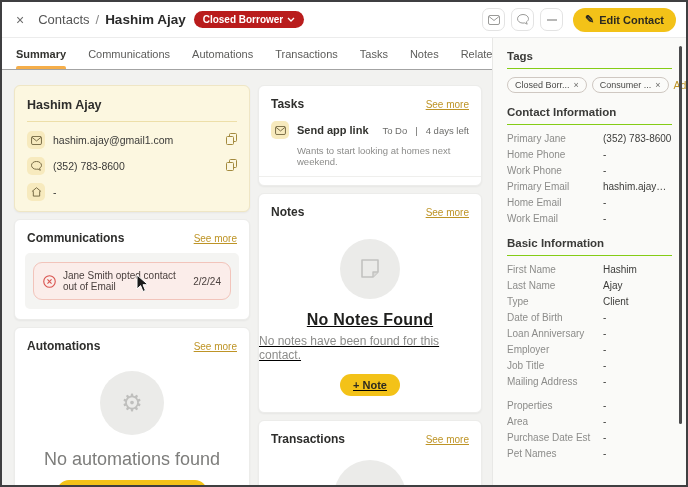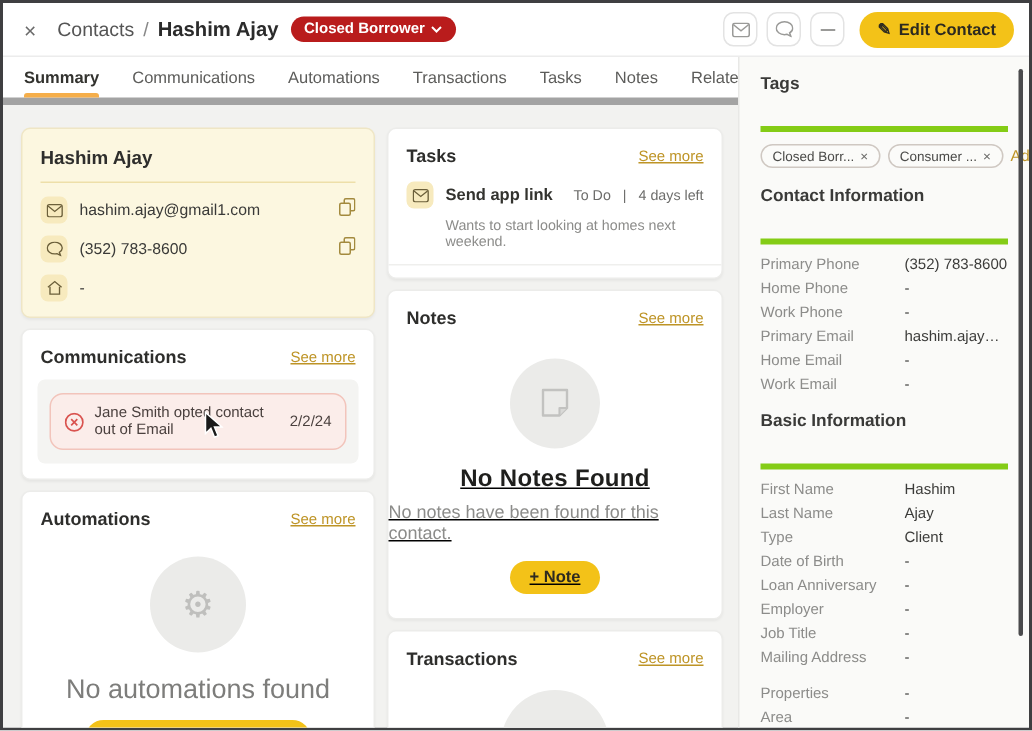--- a/index.html
+++ b/index.html
@@ -15,21 +15,21 @@
   .badge { display:inline-flex; align-items:center; gap:4px; background:#b91c1c; color:#fff; font-size:10px; font-weight:bold; border-radius:11px; padding:3px 9px; margin-left:8px; }
   .topbar-actions { margin-left:auto; display:flex; align-items:center; gap:6px; }
   .icon-btn { width:23px; height:23px; border:1px solid #e3e3e3; border-radius:7px; background:#fff; display:flex; align-items:center; justify-content:center; }
   .btn-edit { display:inline-flex; align-items:center; gap:5px; background:#F3C218; border:none; border-radius:13px; height:24px; padding:0 12px; font-family:inherit; font-size:11px; font-weight:bold; color:#2d2a20; margin-left:4px; }
 
   
   .body-split { display:flex; height:449px; }
   .left-region { width:490px; display:flex; flex-direction:column; }
 
   
-  .tabbar { height:32px; background:#fff; border-bottom:5px solid #a3a3a3; display:flex; align-items:stretch; padding:0 14px; gap:22px; }
+  .tabbar { height:32px; background:#fff; border-bottom:1px solid #a3a3a3; display:flex; align-items:stretch; padding:0 14px; gap:22px; }
   .tab { font-size:11px; color:#5c5c5a; display:flex; align-items:center; position:relative; white-space:nowrap; cursor:pointer; }
   .tab.active { color:#33332f; font-weight:bold; }
   .tab.active::after { content:""; position:absolute; left:0; right:0; bottom:0; height:3px; background:#F5AE4A; border-radius:2px 2px 0 0; }
 
   
   .main { flex:1; background:#F2F2F0; padding:15px 10px 0 12px; display:flex; gap:8px; overflow:hidden; }
   .col-left { width:236px; display:flex; flex-direction:column; gap:7px; }
   .col-mid { width:224px; display:flex; flex-direction:column; gap:7px; }
   .card { background:#fff; border:1px solid #ececea; border-radius:6px; box-shadow:0 1px 2px rgba(0,0,0,0.05); }
   .card-head { display:flex; align-items:center; justify-content:space-between; padding:11px 12px 6px 12px; }
@@ -64,21 +64,21 @@
   .task-meta { font-size:9.5px; color:#6d6d6b; white-space:nowrap; }
   .task-desc { font-size:9.5px; color:#8c8c8a; padding:6px 12px 9px 38px; border-bottom:1px solid #efefed; margin-bottom:8px; }
 
   
   .notes-title-big { font-size:16px; font-weight:bold; color:#1f1f1d; margin-top:12px; letter-spacing:0.2px; }
   .notes-sub { font-size:12px; color:#8c8c8a; margin-top:5px; }
 
   
   .sidebar { width:198px; background:#FAFAF8; border-left:1px solid #e8e8e6; padding:12px 14px 0 14px; position:relative; overflow:hidden; }
   .side-section { margin-bottom:13px; }
-  .side-heading { font-size:11.5px; font-weight:bold; color:#3a3a38; padding-bottom:22px; border-bottom:4px solid #84cc16; margin-bottom:8px; }
+  .side-heading { font-size:11.5px; font-weight:bold; color:#3a3a38; padding-bottom:6px; border-bottom:1px solid #84cc16; margin-bottom:8px; }
   .tags-row { display:flex; align-items:center; gap:5px; flex-wrap:nowrap; }
   .tag-pill { display:inline-flex; align-items:center; gap:4px; border:1px solid #cfc8c2; border-radius:10px; background:#FBFBF9; padding:2px 7px; font-size:9px; color:#4a4a48; white-space:nowrap; }
   .tag-x { color:#6d6d6b; font-size:9px; cursor:pointer; }
   .add-tag { font-size:10.5px; color:#BE9426; white-space:nowrap; cursor:pointer; }
   .srow { display:flex; margin-bottom:5px; }
   .slabel { font-size:10px; color:#8c8c8a; width:96px; flex:none; }
   .svalue { font-size:10px; color:#3c3c3a; flex:1; overflow:hidden; white-space:nowrap; text-overflow:ellipsis; }
 
   .scrollbar-thumb { position:absolute; right:4px; top:8px; width:3px; height:378px; background:#4a4a4c; border-radius:2px; }
 
@@ -287,21 +287,21 @@
             <span>Consumer ...</span>
             <span class="tag-x">×</span>
           </span>
           <span class="add-tag">Add Tag</span>
         </div>
       </div>
 
       <div class="side-section">
         <div class="side-heading">Contact Information</div>
         <div class="srow">
-            <span class="slabel">Primary Phone</span>
+            <span class="slabel">Primary Jane</span>
             <span class="svalue">(352) 783-8600</span>
           </div>
         <div class="srow">
             <span class="slabel">Home Phone</span>
             <span class="svalue">-</span>
           </div>
         <div class="srow">
             <span class="slabel">Work Phone</span>
             <span class="svalue">-</span>
           </div>

